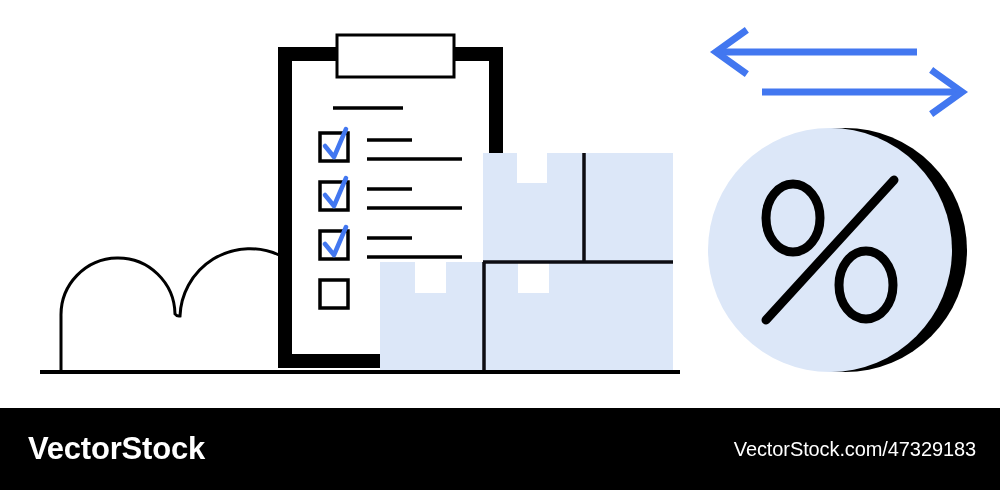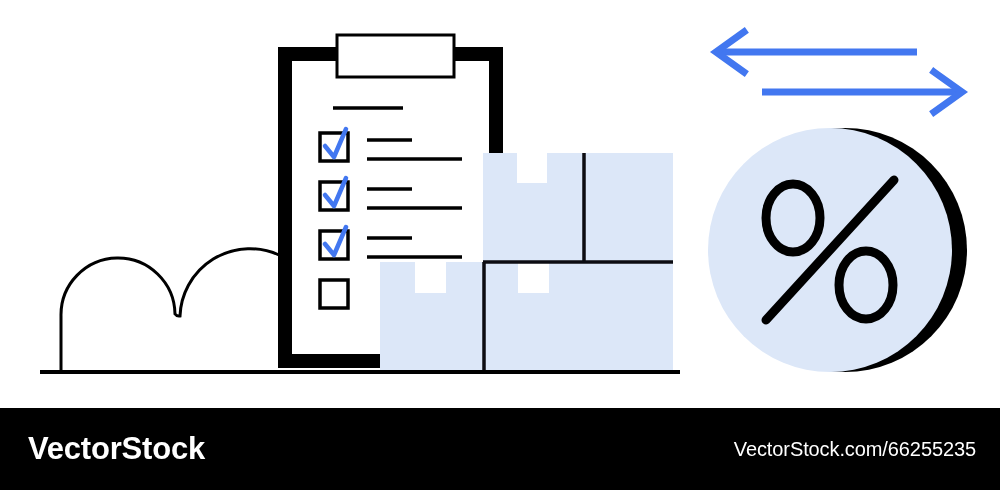--- a/index.html
+++ b/index.html
@@ -167,16 +167,16 @@
           <ellipse cx="793" cy="218" rx="27" ry="34" fill="none" stroke="#000000" stroke-width="9"></ellipse>
           <ellipse cx="866" cy="285" rx="27" ry="34" fill="none" stroke="#000000" stroke-width="9"></ellipse>
         </g>
       </g>
 
     </svg>
   </div>
 
   <div id="footer-bar">
     <div id="footer-brand">VectorStock</div>
-    <div id="footer-url">VectorStock.com/66255235</div>
+    <div id="footer-url">VectorStock.com/47329183</div>
   </div>
 
 </div>
 
 </body></html>

